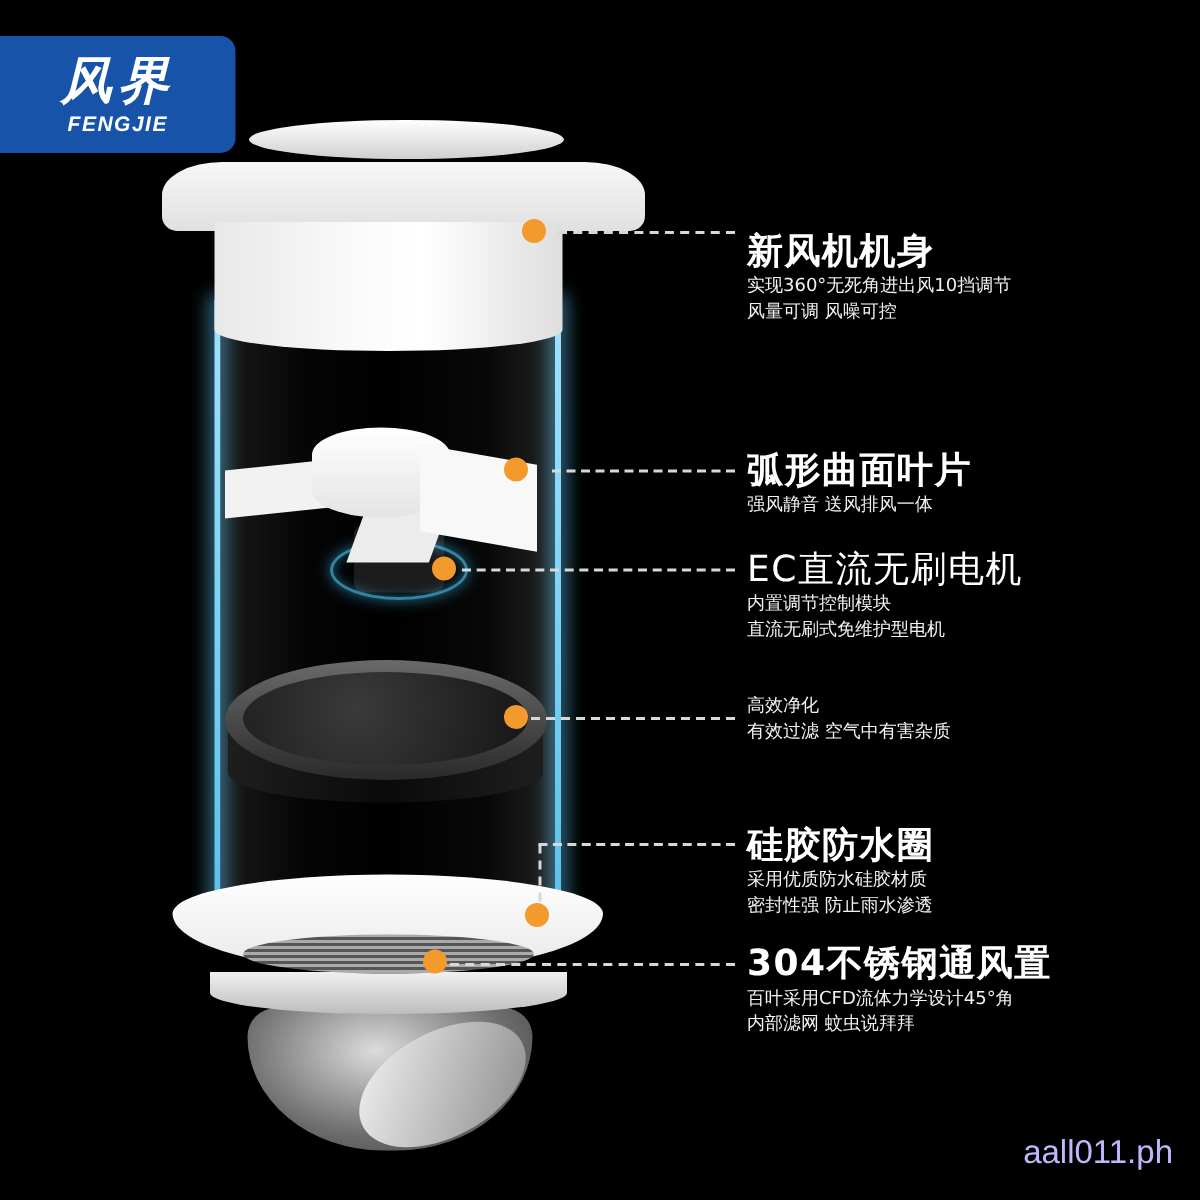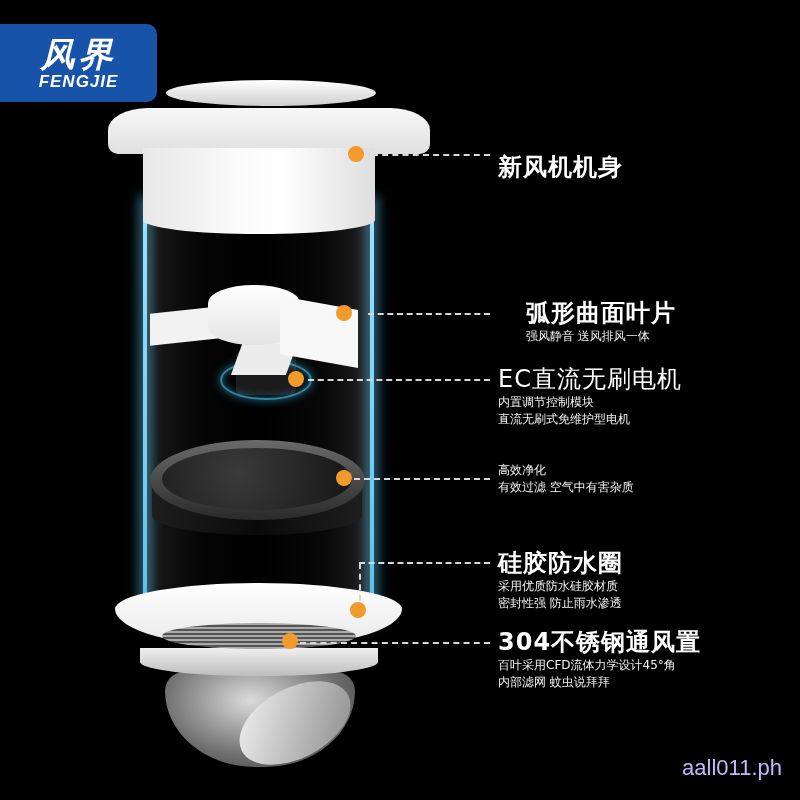--- a/index.html
+++ b/index.html
@@ -6,21 +6,21 @@
     html, body { width: 800px; height: 800px; background: #000; overflow: hidden; }
     body { position: relative; font-family: "DejaVu Sans", "Liberation Sans", sans-serif; color: #fff; }
 
     
     .logo {
       position: absolute; left: 0; top: 24px; width: 157px; height: 78px;
       background: #1753a8; border-radius: 0 10px 10px 0;
       display: flex; flex-direction: column; align-items: center; justify-content: center;
     }
     .logo-cn { font-family: "DejaVu Serif", serif; font-size: 34px; font-weight: bold; letter-spacing: 4px; line-height: 38px; font-style: italic; }
-    .logo-en { font-family: "Liberation Sans", sans-serif; font-size: 17px; font-weight: bold; font-style: italic; letter-spacing: 1px; line-height: 18px; }
+    .logo-en { font-family: "Liberation Sans", sans-serif; font-size: 14px; font-weight: bold; font-style: italic; letter-spacing: 1px; line-height: 18px; }
 
     
     .product { position: absolute; left: 0; top: 0; width: 460px; height: 800px; }
     .tube-glow-l, .tube-glow-r {
       position: absolute; top: 200px; width: 4px; height: 420px;
       background: linear-gradient(#9fe3ff, #58c0ea);
       box-shadow: 0 0 12px 4px rgba(90,190,235,0.55);
     }
     .tube-glow-l { left: 143px; }
     .tube-glow-r { left: 370px; }
@@ -173,23 +173,25 @@
 
 <div class="leader-v" style="left:359px;top:563px;height:38px;"></div>
 <div class="leader" style="left:359px;top:562px;width:131px;"></div>
 <div class="dot" style="left:350px;top:602px;"></div>
 
 <div class="dot" style="left:282px;top:633px;"></div>
 <div class="leader" style="left:300px;top:642px;width:190px;"></div>
 
 <div class="feature" style="top:140px;margin-top:12px;">
   <div class="feature-title">新风机机身</div>
-</div>
-
-<div class="feature" style="top:298px;margin-left:28px;">
+  <div class="feature-desc">实现360°无死角进出风10挡调节</div>
+  <div class="feature-desc">风量可调  风噪可控</div>
+</div>
+
+<div class="feature" style="top:298px;">
   <div class="feature-title">弧形曲面叶片</div>
   <div class="feature-desc">强风静音  送风排风一体</div>
 </div>
 
 <div class="feature" style="top:364px;">
   <div class="feature-title thin">EC直流无刷电机</div>
   <div class="feature-desc">内置调节控制模块</div>
   <div class="feature-desc">直流无刷式免维护型电机</div>
 </div>
 

